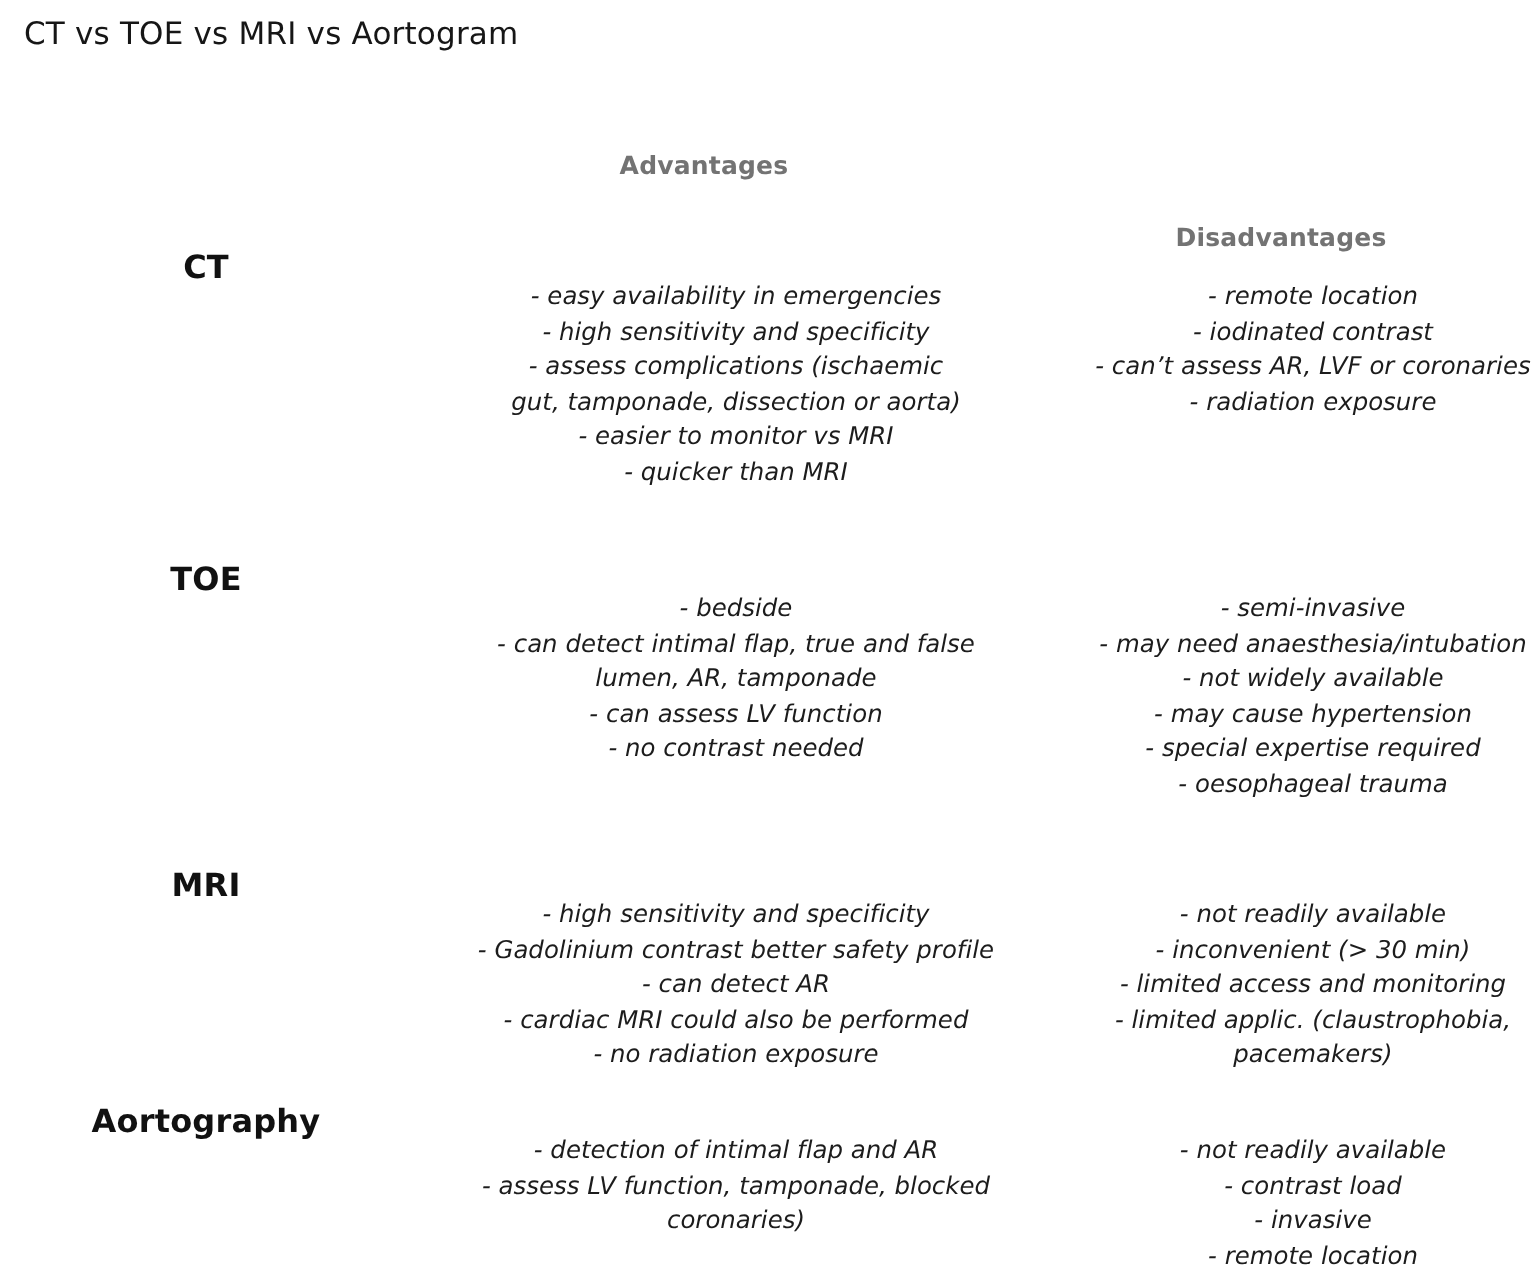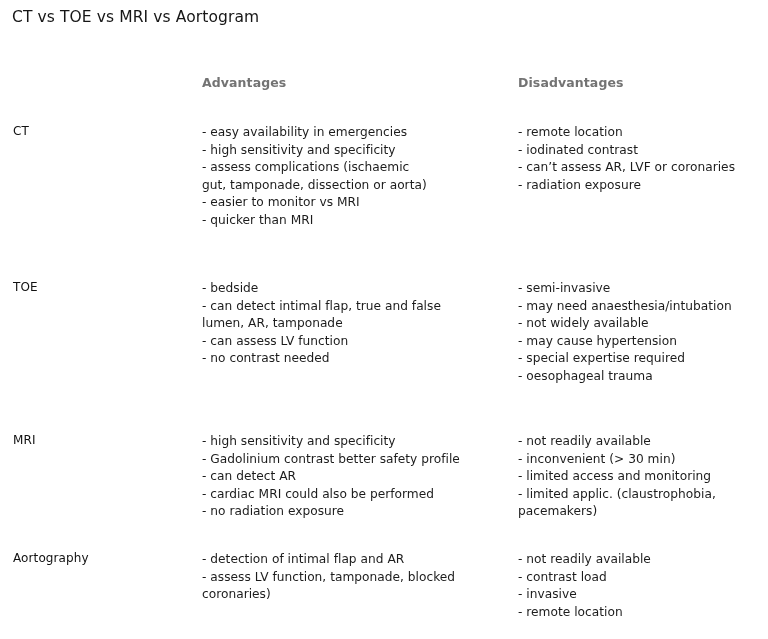--- a/index.html
+++ b/index.html
@@ -13,37 +13,38 @@
     font-family: "DejaVu Sans", "Liberation Sans", sans-serif;
     color: #1a1a1a;
     overflow: hidden;
     position: relative;
   }
 
   #page {
     position: relative;
     width: 768px;
     height: 639px;
+    text-align: center;
   }
 
   .page-title {
     position: absolute;
     left: 12px;
     top: 8px;
     font-size: 15.5px;
     font-weight: 400;
     color: #161616;
     letter-spacing: 0.1px;
     white-space: nowrap;
   }
 
   
   .col-label   { left: 13px;  width: 180px; }
   .col-adv     { left: 202px; width: 300px; }
-  .col-dis     { left: 518px; width: 245px; }
+  .col-dis     { left: 518px; width: 245px; margin-top: 36px; }
 
   .col-header {
     position: absolute;
     top: 75px;
     font-size: 12.5px;
     font-weight: bold;
     color: #737373;
     letter-spacing: 0.1px;
   }
 
@@ -56,31 +57,32 @@
   .row-toe  { top: 280px; }
   .row-mri  { top: 433px; }
   .row-aor  { top: 551px; }
 
   .cell {
     position: absolute;
     top: 0;
   }
 
   .row-label {
-    font-size: 12px;
-    font-weight: normal;
+    font-size: 16px;
+    font-weight: bold;
     color: #111111;
     letter-spacing: 0.1px;
     white-space: nowrap;
   }
 
   .item-list {
-    margin: 0;
+    margin: 16px;
     padding: 0;
     list-style: none;
+    font-style: italic;
   }
 
   .item {
     font-size: 12.2px;
     line-height: 17.6px;
     color: #1c1c1c;
     white-space: pre-line;
     letter-spacing: 0.02px;
   }
 </style>

